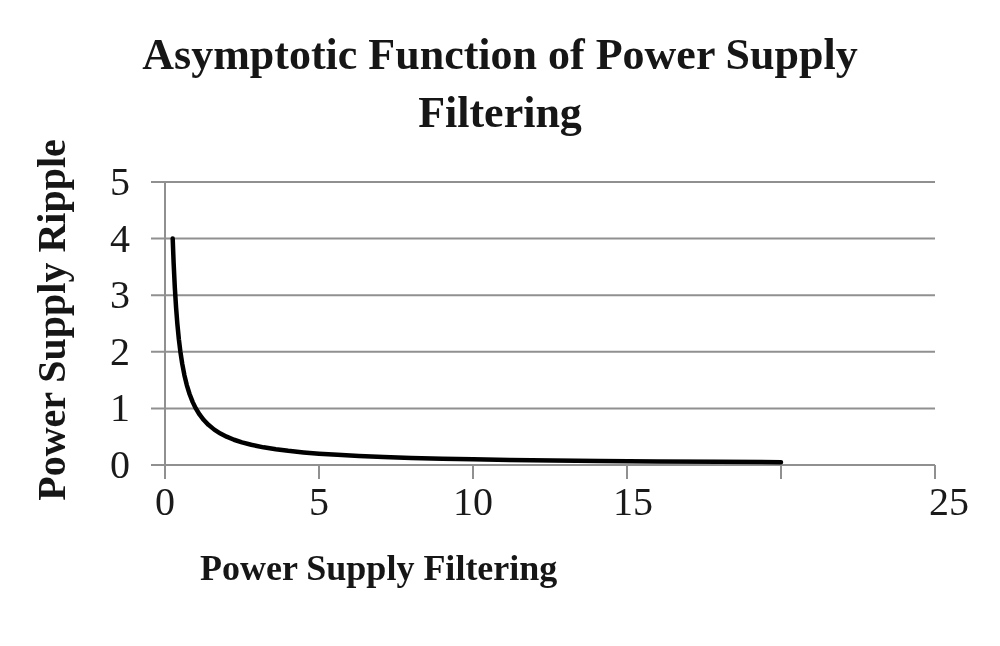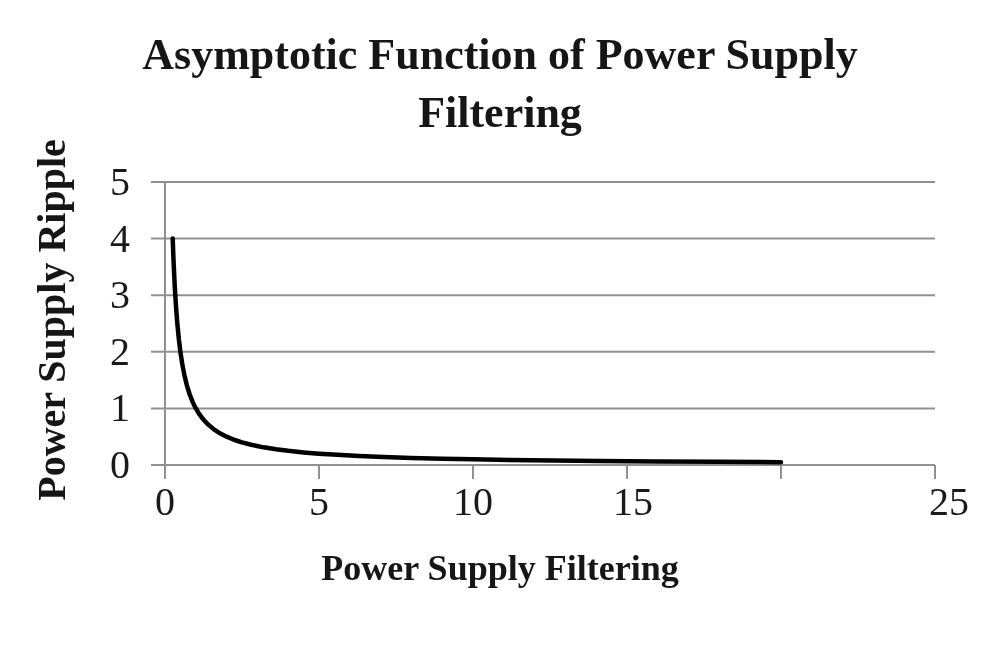--- a/index.html
+++ b/index.html
@@ -31,21 +31,20 @@
     font-weight:bold;
     font-size:40px;
     line-height:48px;
     color:#161616;
   }
   .x-axis-title {
     position:absolute;
     top:546px; left:0; right:0;
     margin:0 auto;
     width:600px;
-    text-align:center;
     font-weight:bold;
     font-size:36px;
     line-height:44px;
     color:#161616;
   }
   #plot { position:absolute; left:0; top:0; }
   .ytick {
     position:absolute;
     left:58px; width:72px;
     text-align:right;

